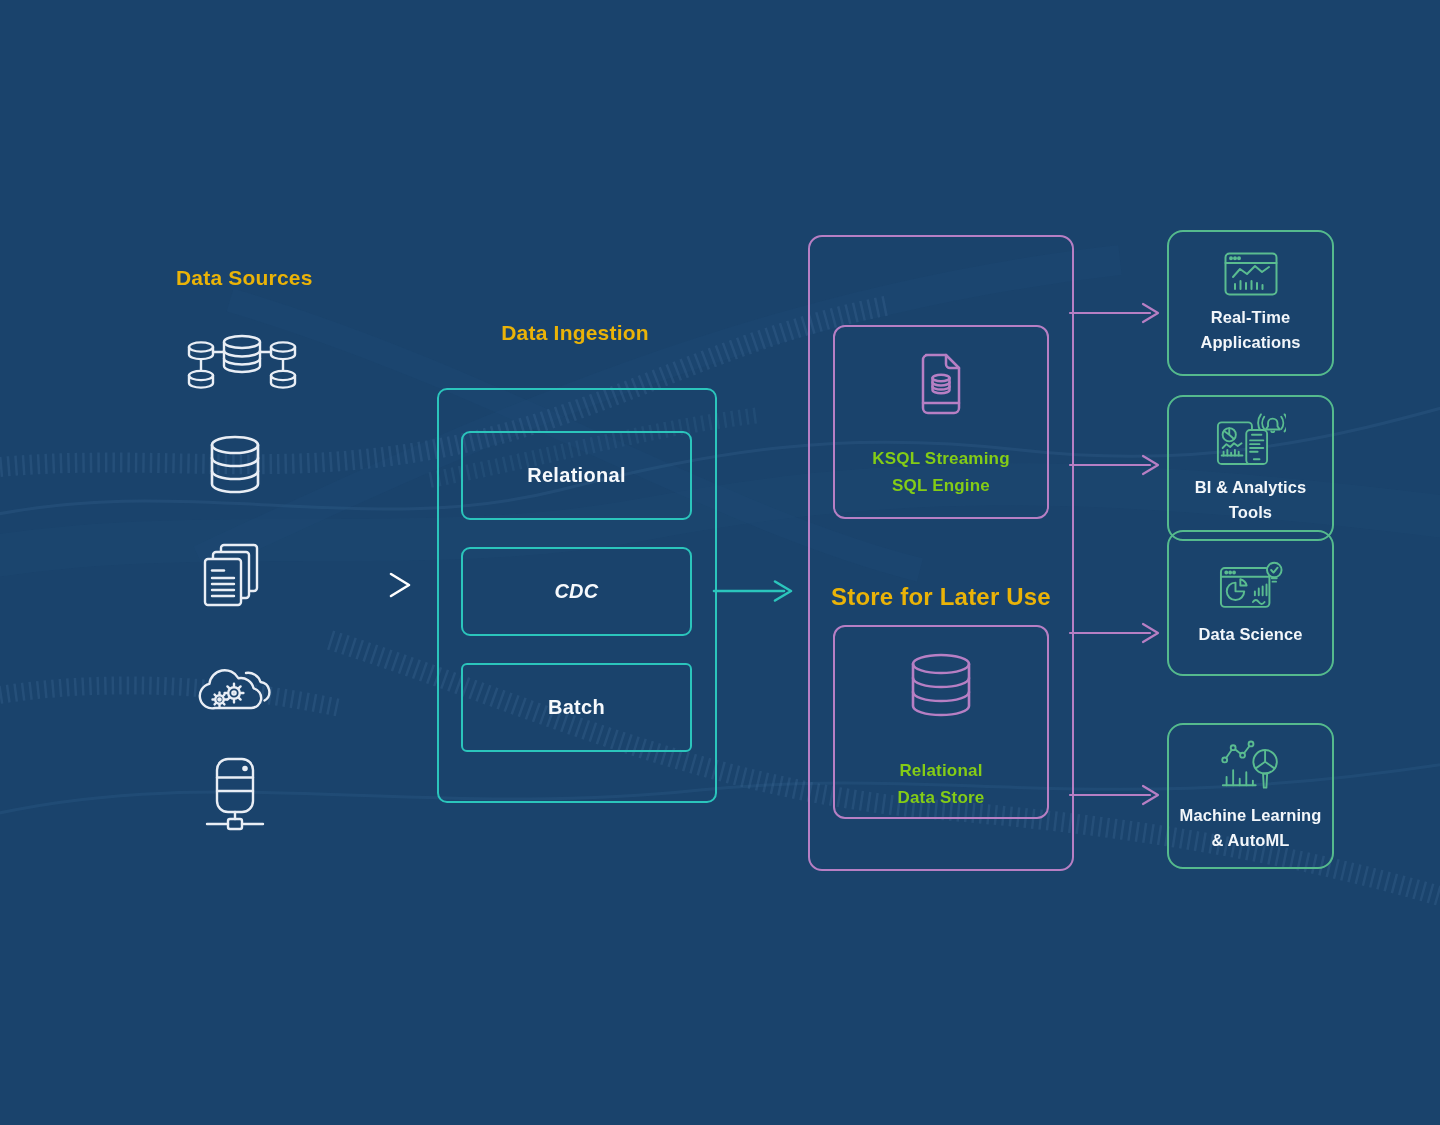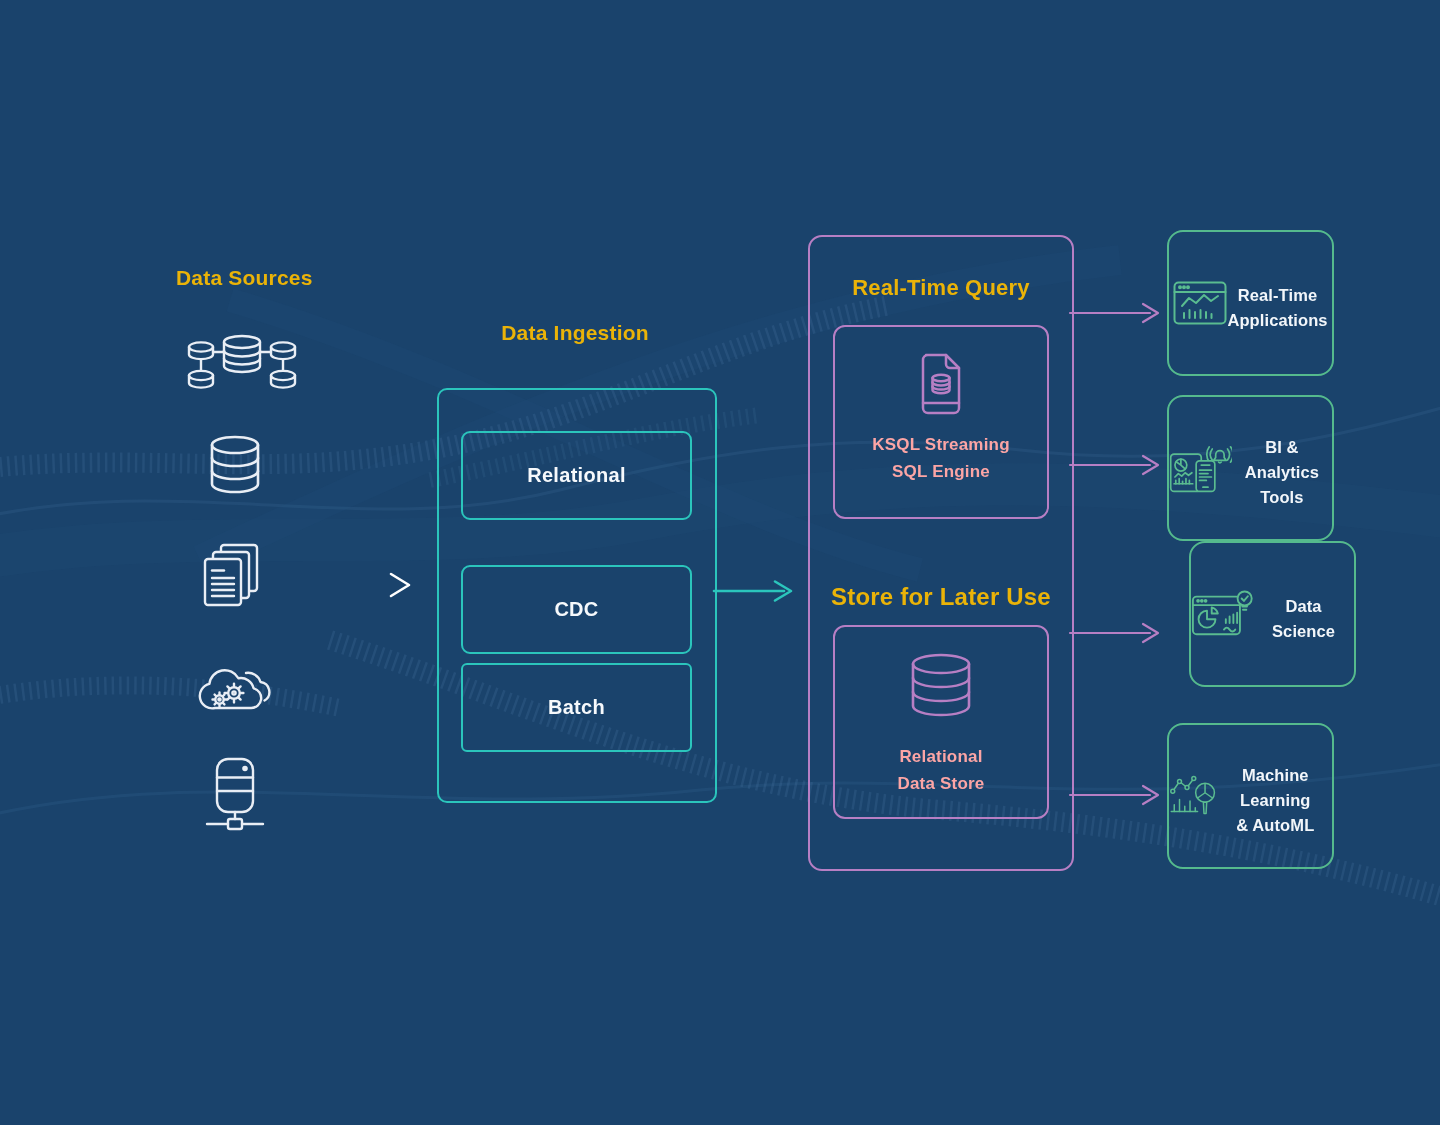--- a/index.html
+++ b/index.html
@@ -30,27 +30,27 @@
     left:808px;top:235px;width:262px;height:632px;
     border:2.5px solid #b77fc4;border-radius:14px;
   }
   .inner-purple{
     position:absolute;left:23px;width:212px;height:190px;
     border:2.5px solid #b77fc4;border-radius:12px;
     display:flex;flex-direction:column;align-items:center;
   }
   .inner-purple .ic{margin-top:26px;}
   .inner-label{
-    margin-top:16px;font-size:17px;line-height:27px;font-weight:700;
-    color:#fca5a5;text-align:center;letter-spacing:.2px;
+    margin-top:30px;font-size:17px;line-height:27px;font-weight:700;
+    color:#84cc16;text-align:center;letter-spacing:.2px;
   }
   .out-box{
     left:1167px;width:163px;height:142px;
     border:2px solid #55ba8d;border-radius:16px;
-    display:flex;flex-direction:row;align-items:center;justify-content:center;
+    display:flex;flex-direction:column;align-items:center;justify-content:center;
   }
   .out-label{
     margin-top:9px;font-size:16.5px;line-height:25px;font-weight:700;
     color:#f2f6fa;text-align:center;letter-spacing:.1px;
   }
   .out-label span{display:block;}
   .inner-label span{display:block;}
 </style>
 </head>
 <body>
@@ -121,30 +121,29 @@
     <rect x="25" y="62" width="14" height="10" rx="2"></rect>
     <path d="M4,67 H25 M39,67 H60"></path>
   </svg>
 
   <div class="abs heading centered" style="left:437px;top:321px;width:276px;font-size:21px;">Data Ingestion</div>
 
   <div class="abs ingest-box">
     <div class="stage" style="top:41px;">
       <span>Relational</span>
     </div>
-    <div class="stage" style="top:175px;">
+    <div class="stage" style="top:157px;font-style:italic;">
       <span>CDC</span>
     </div>
     <div class="stage" style="top:273px;border-radius:6px;">
       <span>Batch</span>
     </div>
   </div>
 
   <div class="abs rtq-box">
-    <div class="heading centered abs" style="left:0;top:38px;width:100%;font-size:22px;">Real-Time Query</div>
 
     <div class="inner-purple" style="top:88px;">
       <svg class="ic" width="54" height="62" viewBox="0 0 54 62" fill="none" stroke="#b77fc4" stroke-width="2.5" stroke-linecap="round" stroke-linejoin="round">
         <path d="M12,2 H32 L45,15 V55 a5,5 0 0 1 -5,5 H14 a5,5 0 0 1 -5,-5 V7 a5,5 0 0 1 5,-5 Z"></path>
         <path d="M32,2 V11 a4,4 0 0 0 4,4 H45"></path>
         <ellipse cx="27" cy="25" rx="8.5" ry="3.2"></ellipse>
         <path d="M18.5,25 V37 a8.5,3.2 0 0 0 17,0 V25"></path>
         <path d="M18.5,29.2 a8.5,3.2 0 0 0 17,0"></path>
         <path d="M18.5,33.4 a8.5,3.2 0 0 0 17,0"></path>
         <path d="M9,50 H45"></path>
@@ -203,21 +202,21 @@
       <path d="M38,25 h10"></path>
       <path d="M36,31 h14 M36,35 h10 M36,39 h14 M36,43 h8"></path>
       <path d="M40,51 h6"></path>
     </svg>
     <div class="out-label">
       <span>BI &amp; Analytics</span>
       <span>Tools</span>
     </div>
   </div>
 
-  <div class="abs out-box" style="top:541px;margin-left:22px;">
+  <div class="abs out-box" style="top:530px;">
     <svg width="64" height="53" viewBox="0 0 66 54" fill="none" stroke="#5abc90" stroke-width="2" stroke-linecap="round" stroke-linejoin="round">
       <rect x="2" y="8" width="50" height="40" rx="4"></rect>
       <path d="M2,17 H52"></path>
       <circle cx="7.5" cy="12.5" r="1" fill="#5abc90"></circle>
       <circle cx="11.5" cy="12.5" r="1" fill="#5abc90"></circle>
       <circle cx="15.5" cy="12.5" r="1" fill="#5abc90"></circle>
       <path d="M17,23 a9,9 0 1 0 9,9 L17,32 Z"></path>
       <path d="M22,19.5 a9,9 0 0 1 6.5,6.5 h-6.5 z"></path>
       <path d="M37,36 v-4 M41,36 v-7 M45,36 v-9 M49,36 v-11"></path>
       <path d="M35,43 q3,-4 6,0 t6,0"></path>

